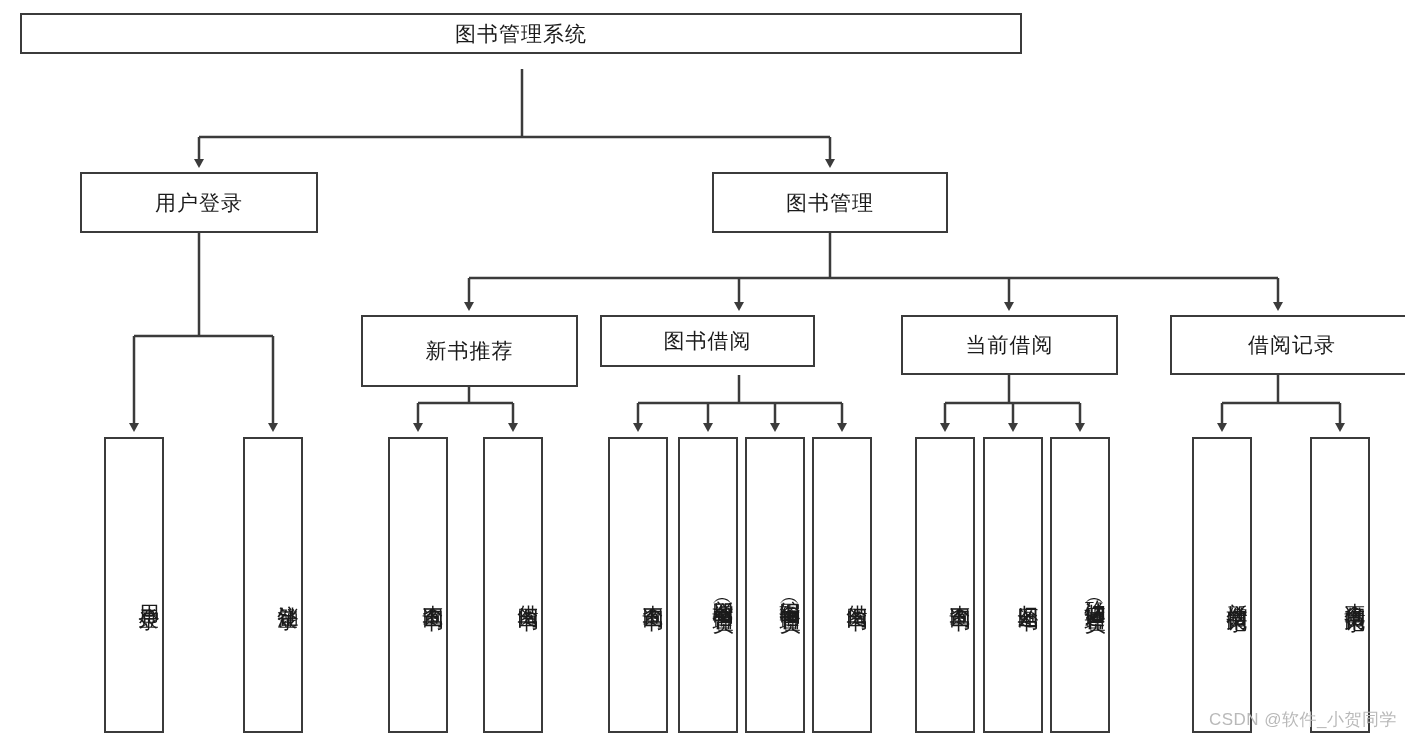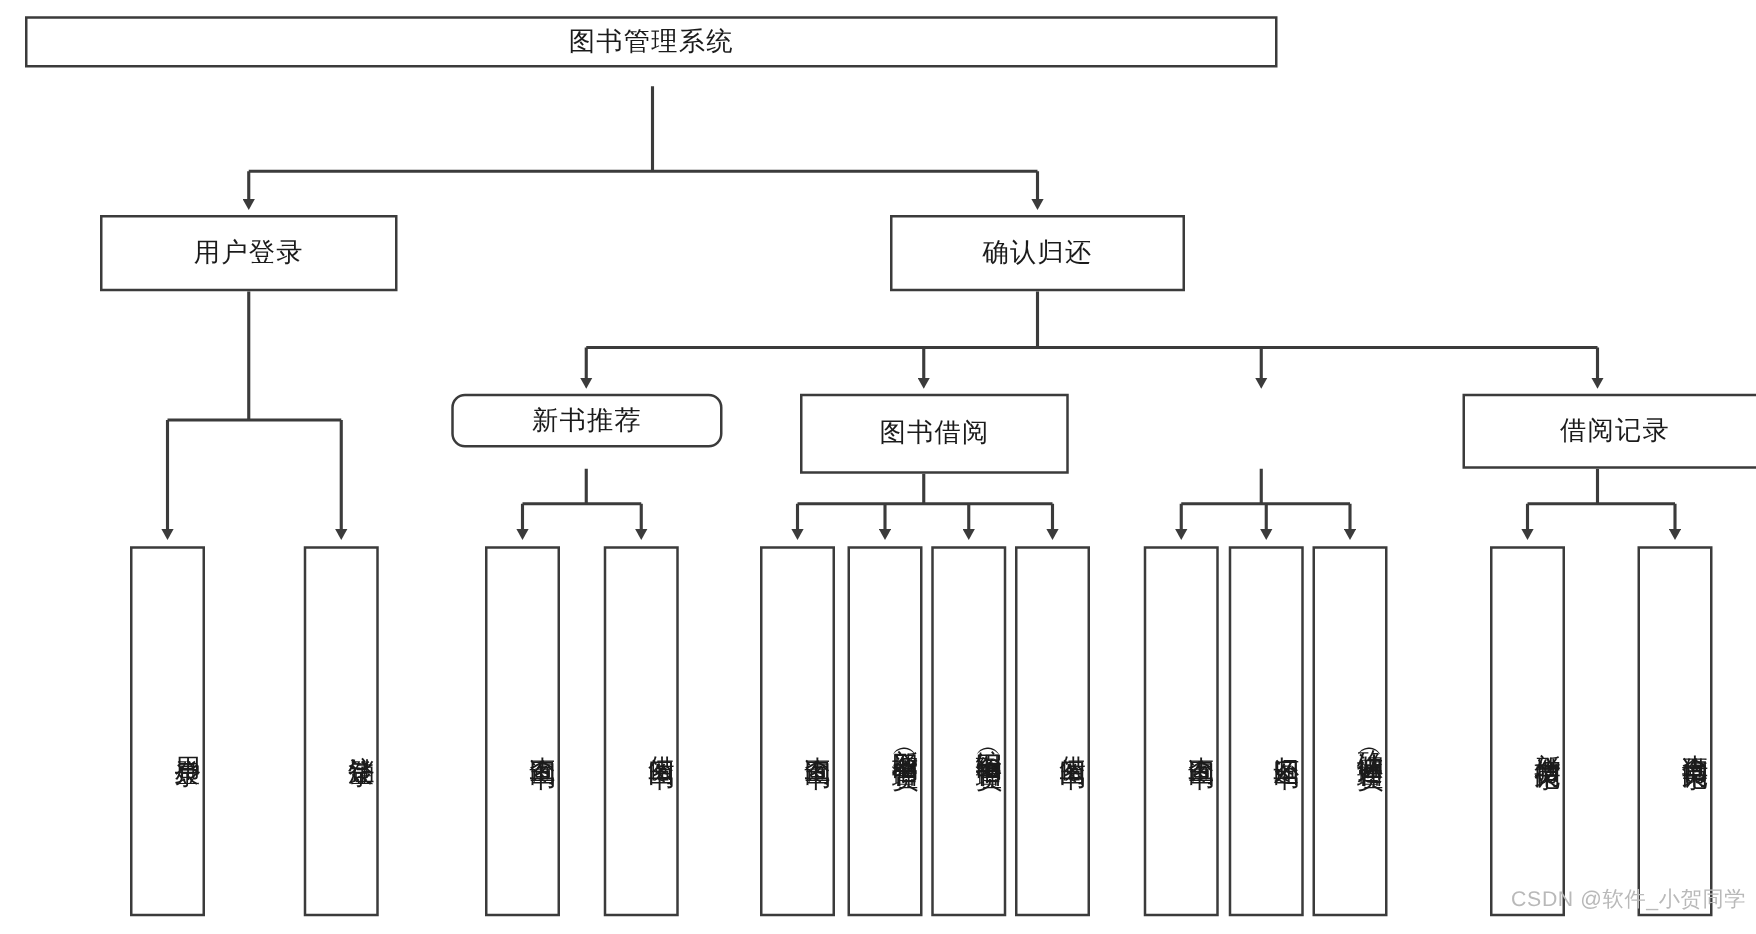--- a/index.html
+++ b/index.html
@@ -123,31 +123,34 @@
 
   <div class="node horiz" style="left:20px; top:13px; width:1002px; height:41px;">
     <span>图书管理系统</span>
   </div>
 
   <div class="node horiz" style="left:80px; top:172px; width:238px; height:61px;">
     <span>用户登录</span>
   </div>
 
   <div class="node horiz" style="left:712px; top:172px; width:236px; height:61px;">
-    <span>确认归还</span>
-  </div>
-
-  <div class="node horiz" style="left:361px; top:315px; width:217px; height:43px;border-radius:11px;">
+    <span>图书管理</span>
+  </div>
+
+  <div class="node horiz" style="left:361px; top:315px; width:217px; height:72px;">
     <span>新书推荐</span>
   </div>
 
-  <div class="node horiz" style="left:640px; top:315px; width:215px; height:64px;">
+  <div class="node horiz" style="left:600px; top:315px; width:215px; height:52px;">
     <span>图书借阅</span>
   </div>
 
+  <div class="node horiz" style="left:901px; top:315px; width:217px; height:60px;">
+    <span>当前借阅</span>
+  </div>
 
   <div class="node horiz" style="left:1170px; top:315px; width:244px; height:60px;">
     <span>借阅记录</span>
   </div>
 
   <div class="node vert" style="left:104px; top:437px; width:60px; height:296px;">
     <span class="vtext">用户登录</span>
   </div>
 
   <div class="node vert" style="left:243px; top:437px; width:60px; height:296px;">

